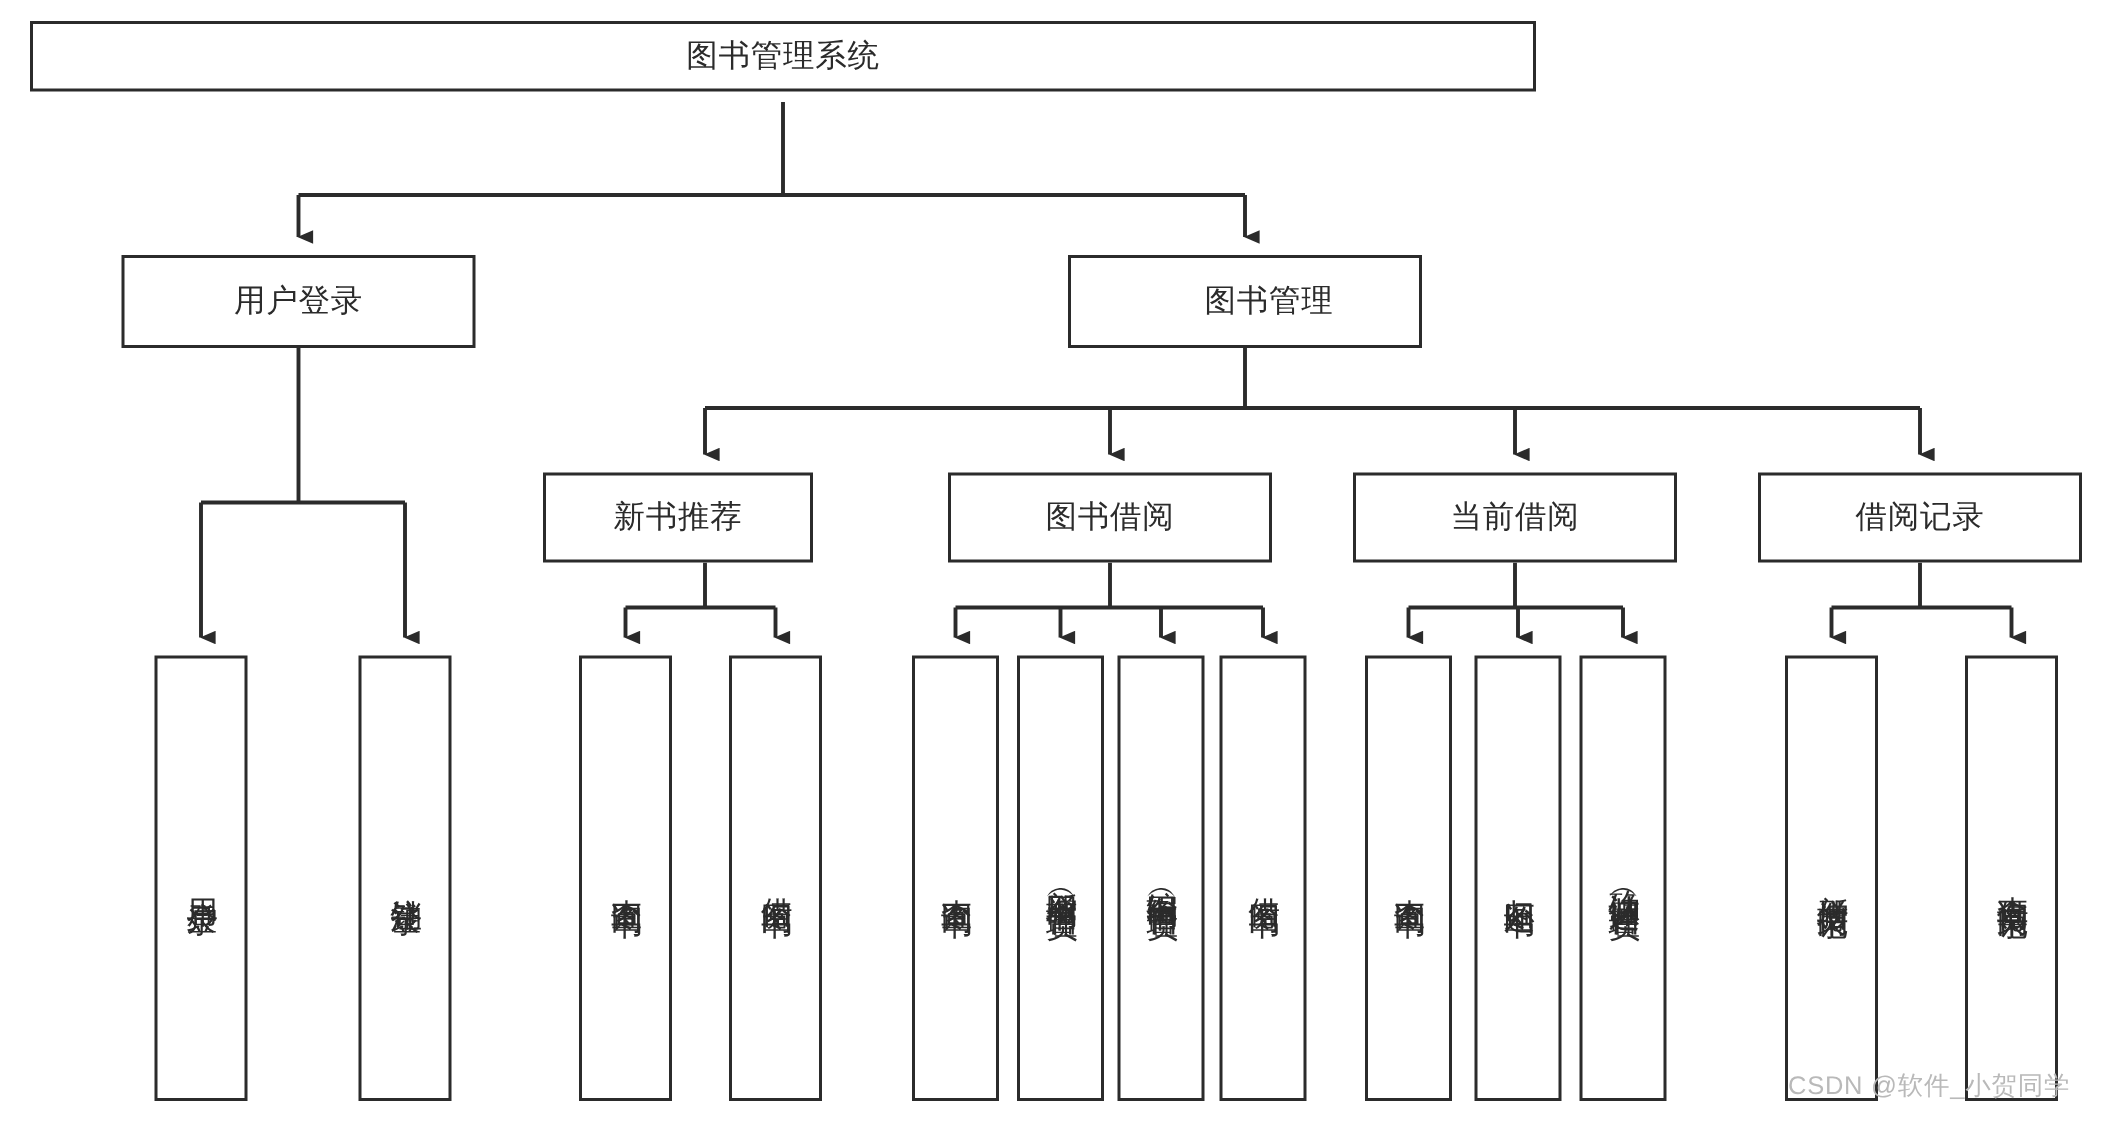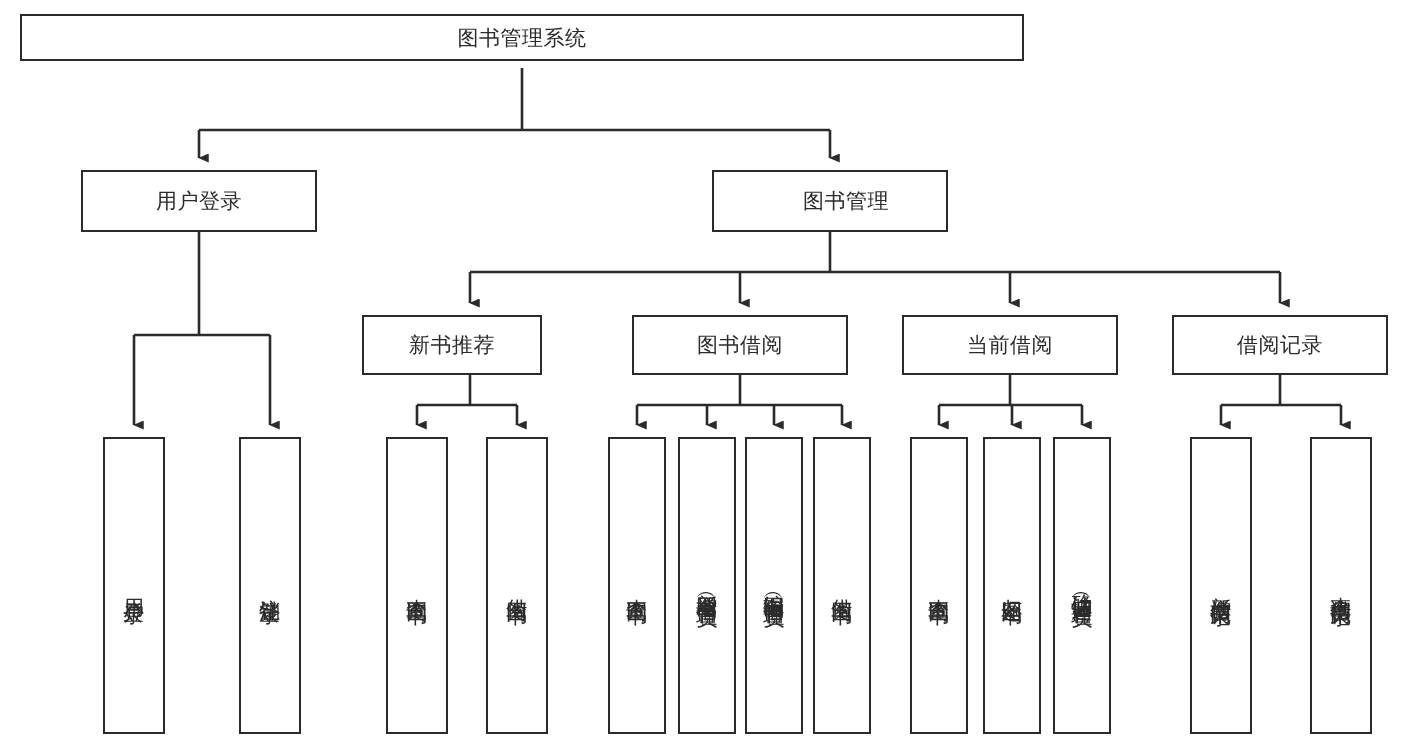--- a/index.html
+++ b/index.html
@@ -178,14 +178,15 @@
   <div class="node-box vertical" style="left: 1053px; top: 437px; width: 58px; height: 297px;">
     <span class="node-label">确认归还（管理员）</span>
   </div>
   <div class="node-box vertical" style="left: 1190px; top: 437px; width: 62px; height: 297px;">
     <span class="node-label">新增借阅记录</span>
   </div>
   <div class="node-box vertical" style="left: 1310px; top: 437px; width: 62px; height: 297px;">
     <span class="node-label">查询借阅记录</span>
   </div>
 
+  <div class="watermark" style="left:1192px; top:712px;">CSDN @软件_小贺同学</div>
 
 </div>
 
 </body></html>

